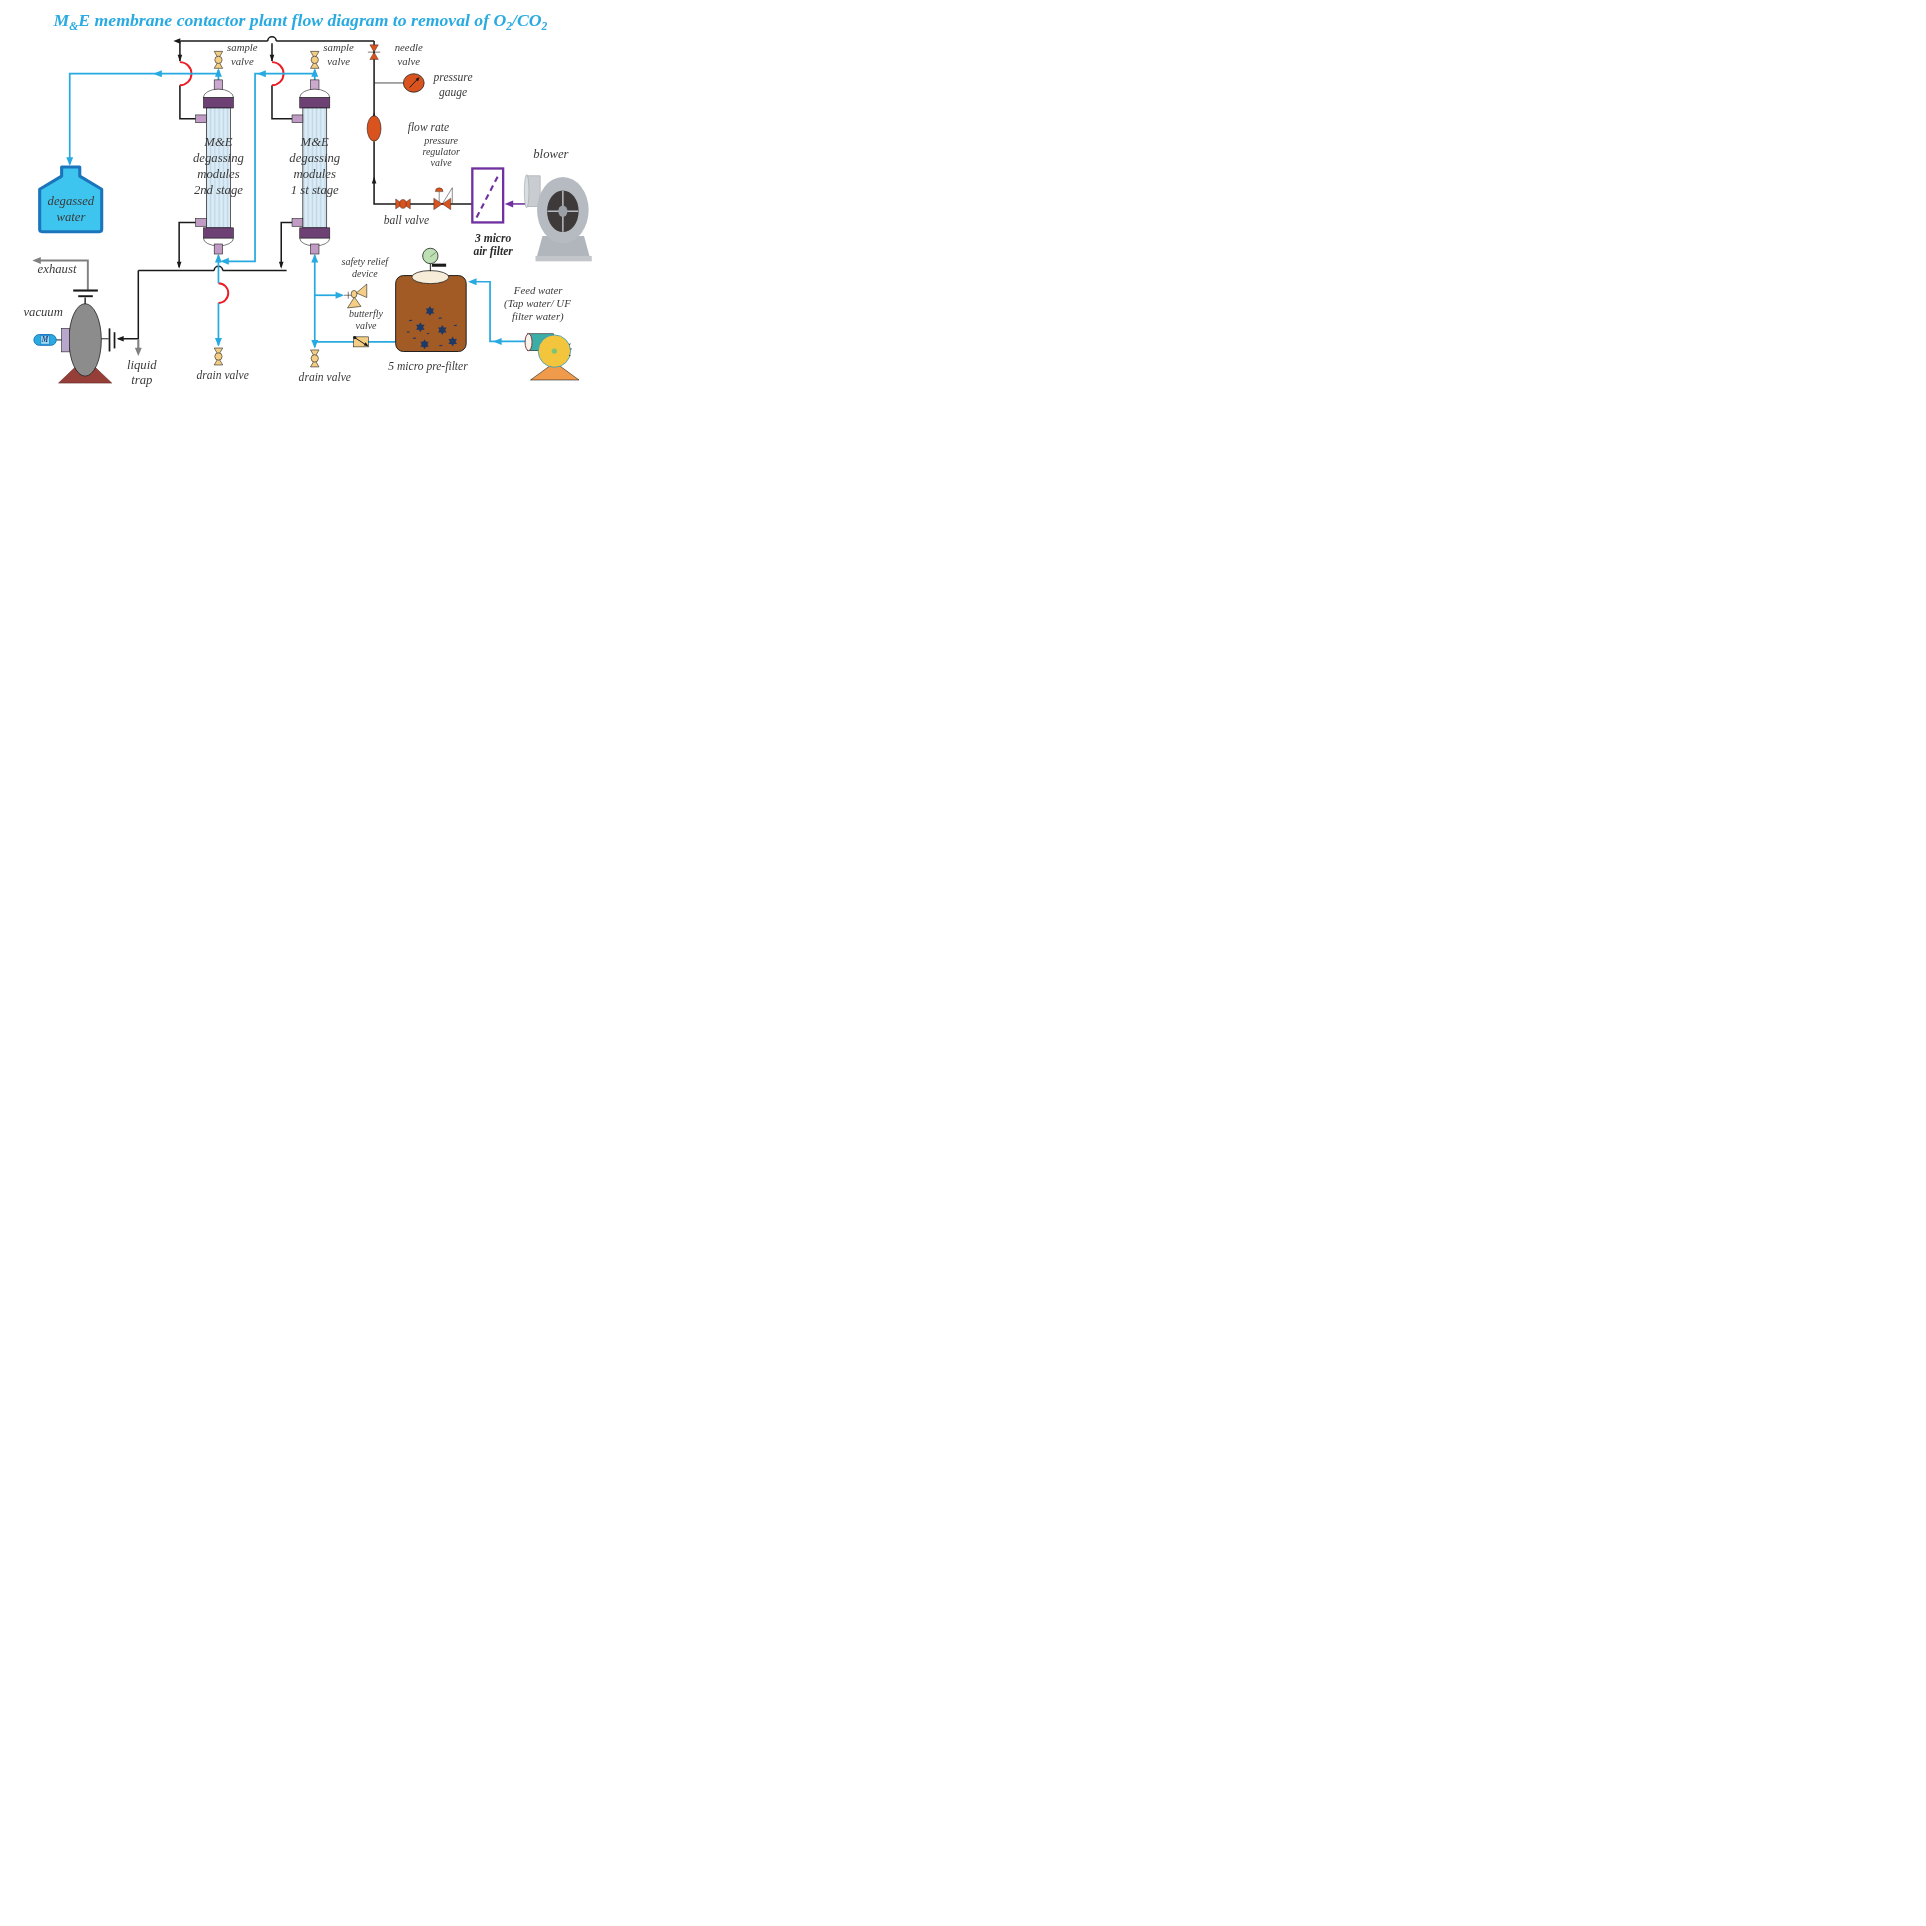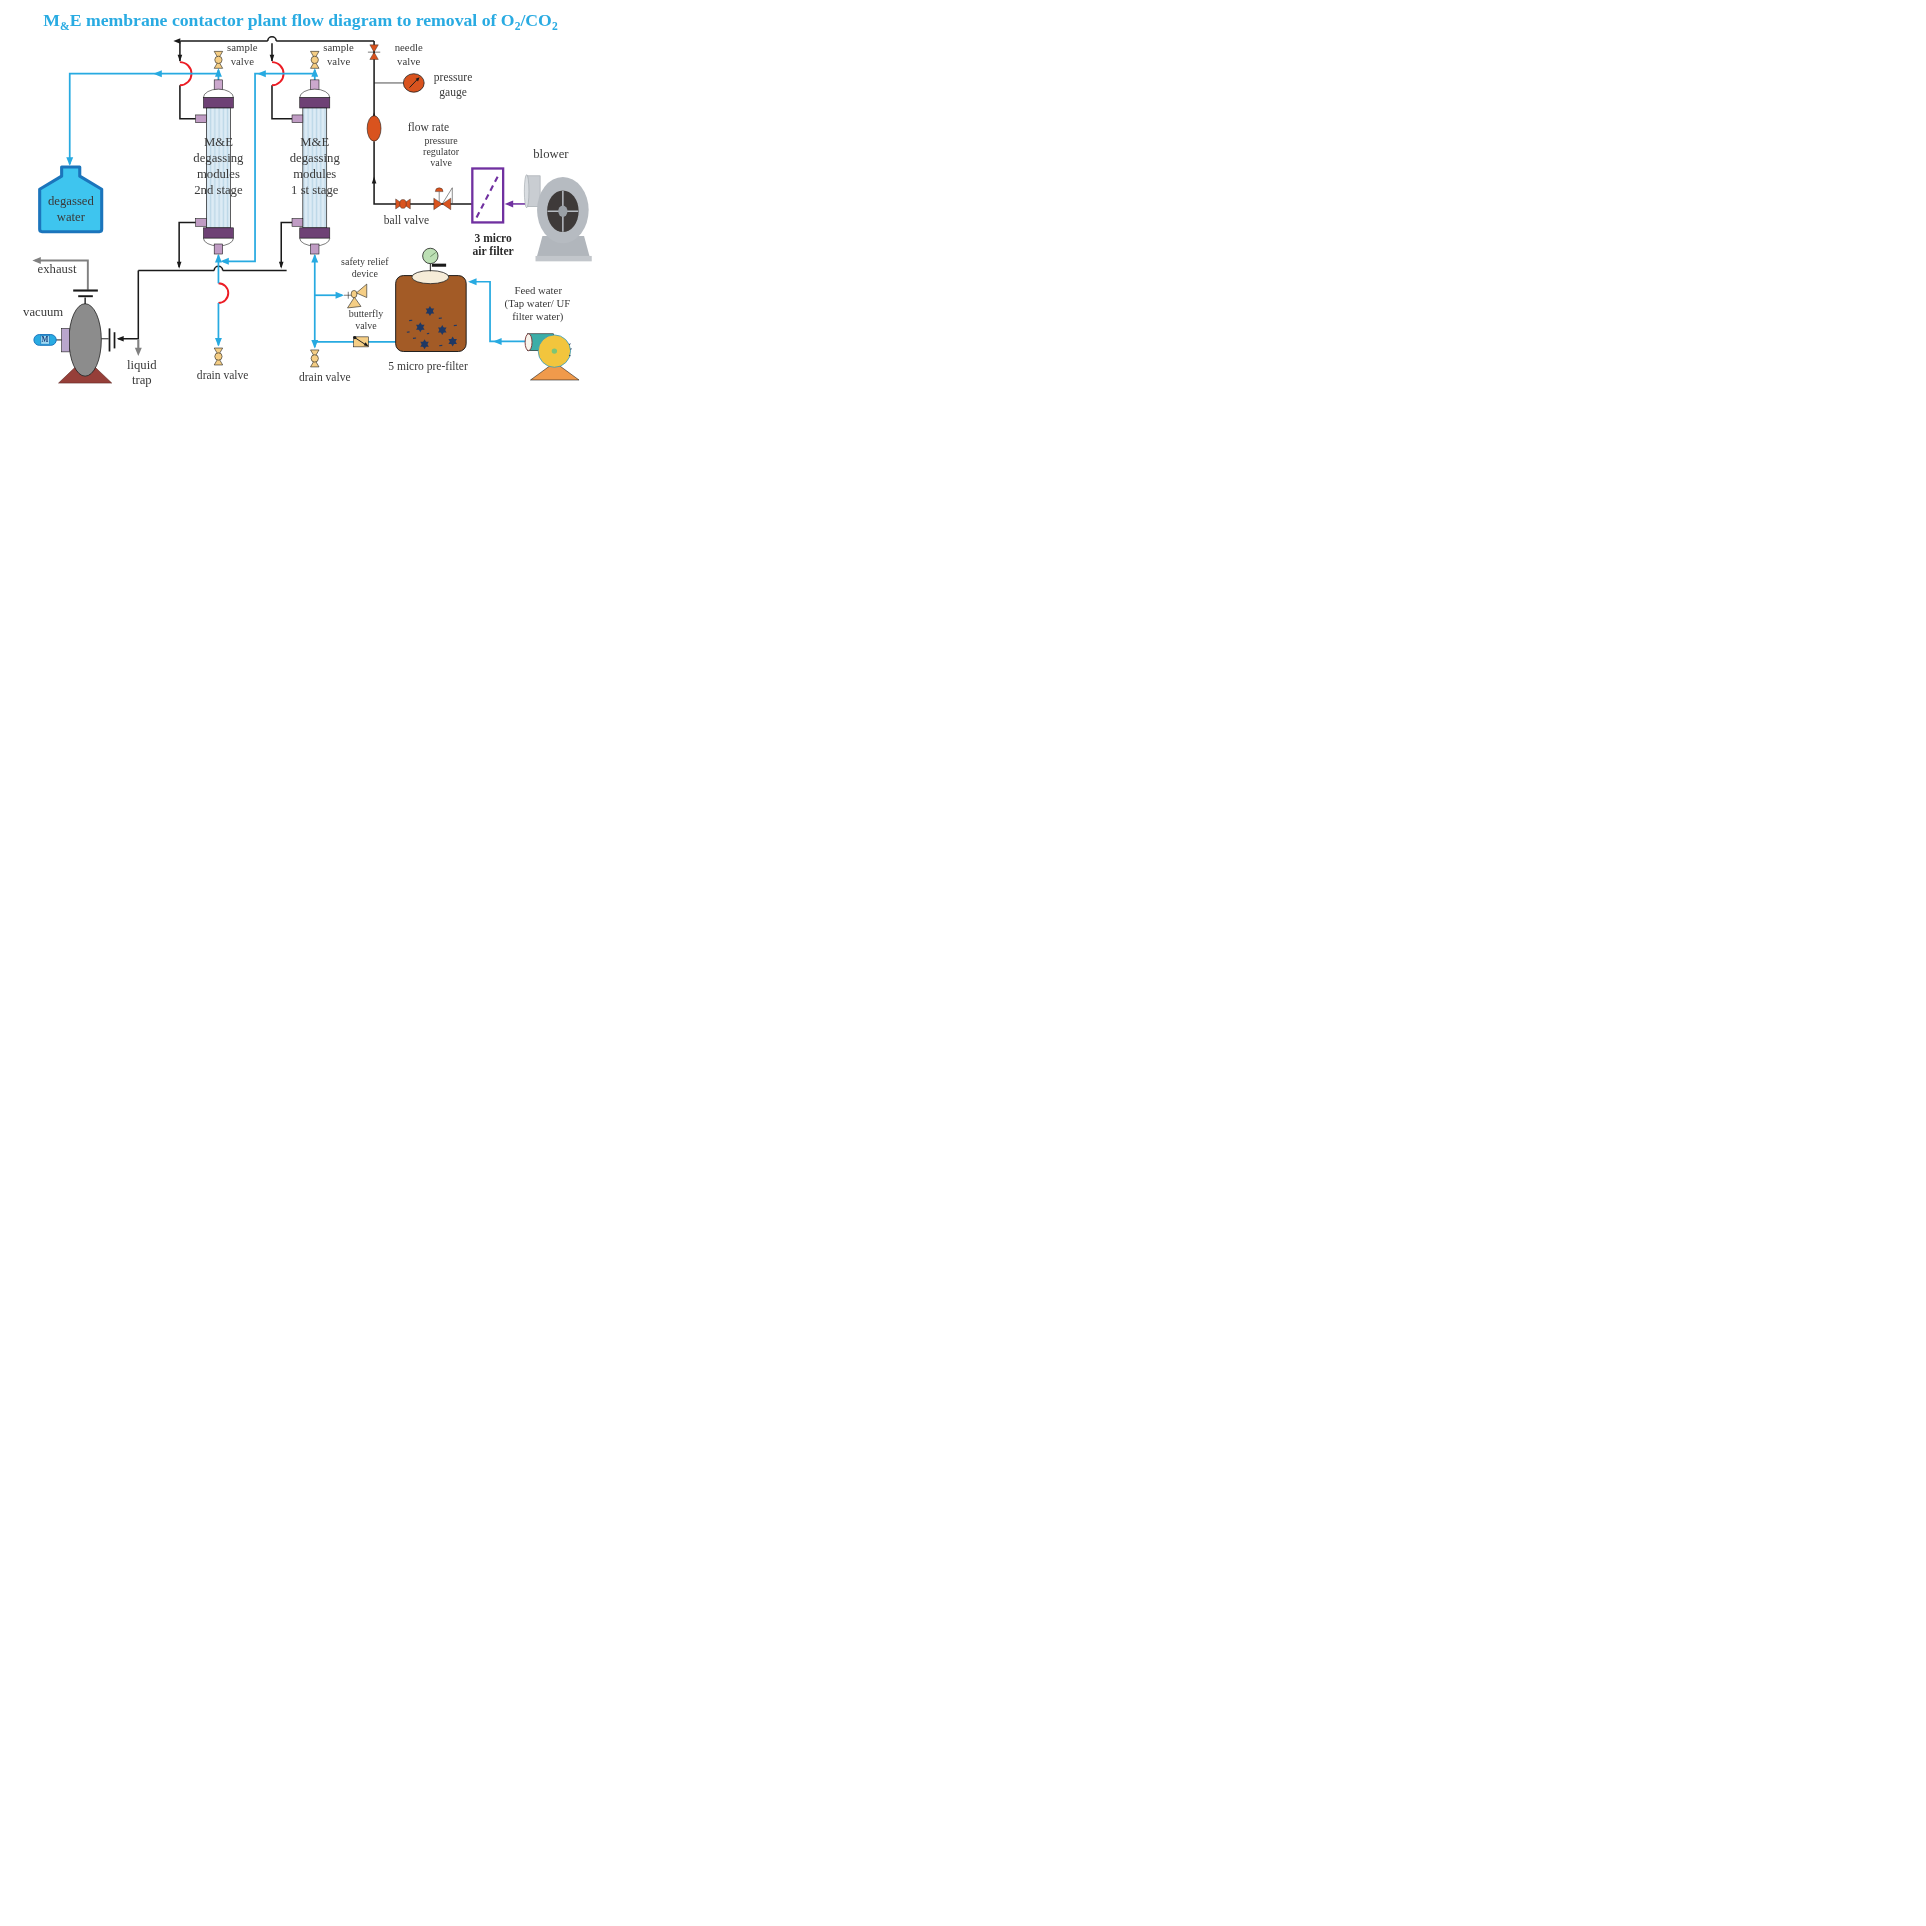--- a/index.html
+++ b/index.html
@@ -1,17 +1,17 @@
 <!DOCTYPE html>
 <html style="font-size:6.2px"><head>
 <meta charset="utf-8">
 <style>
   html,body{margin:0;padding:0;background:#ffffff;}
   .canvas{position:relative;width:601px;height:394px;background:#ffffff;overflow:hidden;
-          font-family:"Liberation Serif", serif;}
+          font-family:"Liberation Serif", serif;font-style:italic;}
   .title{position:absolute;left:0;top:10px;width:100%;text-align:center;
          font-weight:bold;font-size:17.7px;color:#29ABE2;letter-spacing:0px;}
   .title .sub{font-size:11.6px;vertical-align:-3.9px;font-weight:bold;}
   svg{position:absolute;left:0;top:0;}
   svg text{font-family:"Liberation Serif", serif;fill:#3A3A3A;dominant-baseline:middle;text-anchor:middle;}
   .lbl{font-size:30px;}
   .lbl-sm{font-size:26px;}
   .lbl-md{font-size:28px;}
   .lbl-lg{font-size:33px;}
   .lbl-bold{font-size:30px;font-weight:bold;fill:#2b2b2b;}

